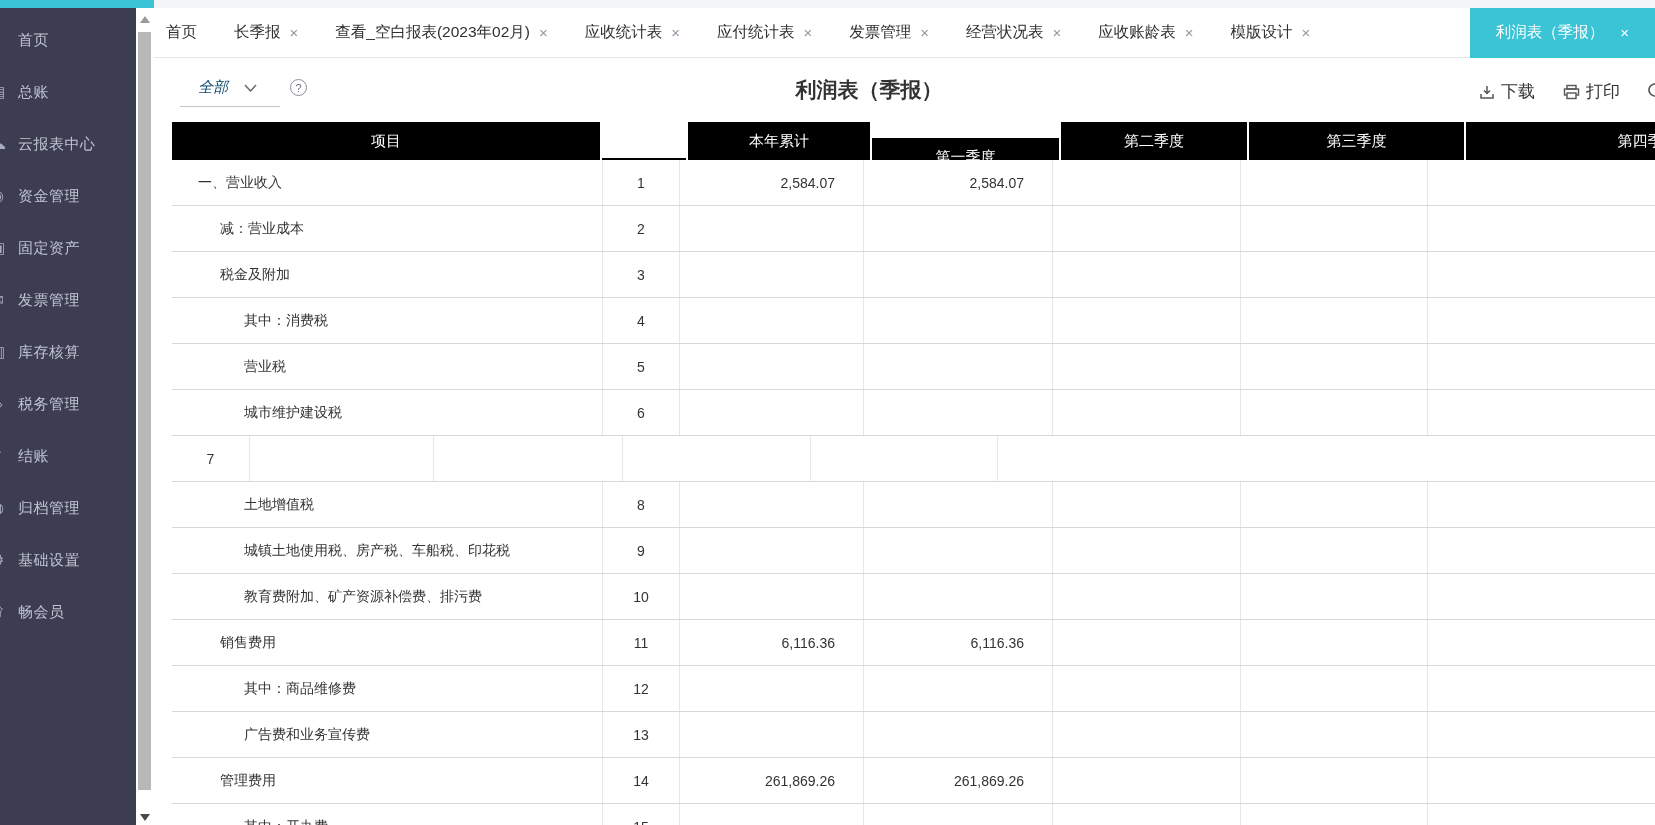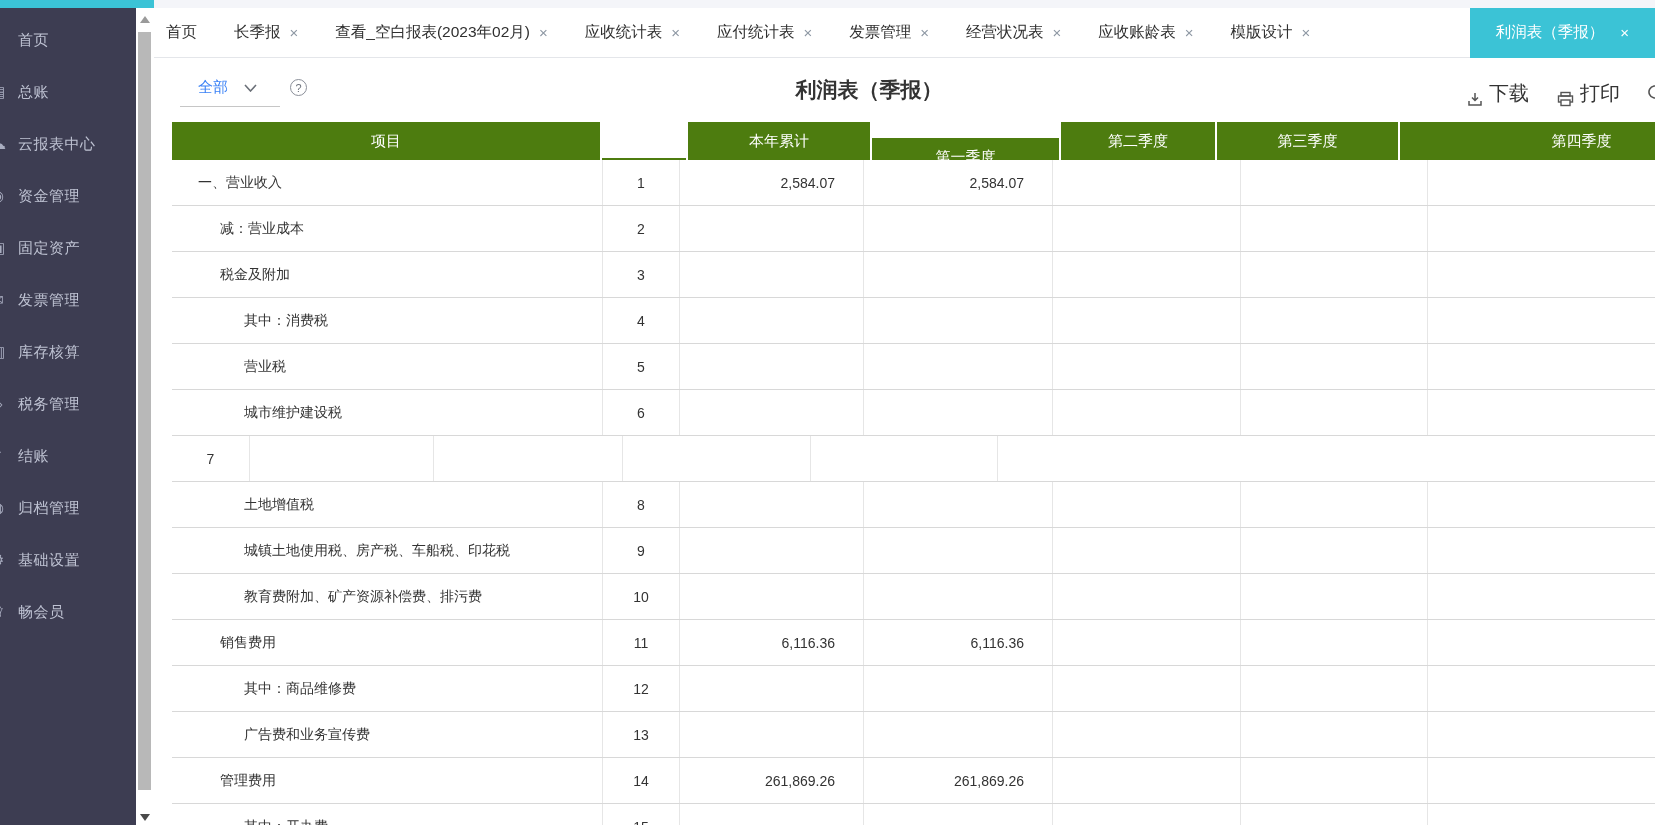--- a/index.html
+++ b/index.html
@@ -38,43 +38,43 @@
     color:#2f2f2f; white-space:nowrap; cursor:pointer; }
   .tab .x { margin-left:9px; color:#8d97a3; font-size:15px; }
   .tab.active { margin-left:auto; margin-right:0; height:50px; padding:0 26px;
     background:#3bc3d6; color:#fff; }
   .tab.active .x { color:#fff; margin-left:16px; }
 
   
   .toolbar { position:relative; height:64px; background:#fff; }
   .filter { position:absolute; left:26px; top:20px; width:100px; padding-bottom:9px;
     border-bottom:1px solid #c6c6c6; display:flex; align-items:center; cursor:pointer; }
-  .filter-val { margin-left:18px; font-size:15px; color:#3b82f6; }
+  .filter-val { margin-left:18px; font-size:15px; color:#0c4a6e;font-style:italic; }
   .chev { margin-left:16px; }
   .help { position:absolute; left:136px; top:21px; width:17px; height:17px;
     border:1px solid #8b8f99; border-radius:50%; color:#6d727c; font-size:11px;
     display:flex; align-items:center; justify-content:center; cursor:pointer; }
   .rpt-title { position:absolute; left:0; top:18px; width:1430px; text-align:center;
     font-size:21px; font-weight:bold; color:#333; }
   .actions { position:absolute; right:0; top:22px; display:flex; align-items:center; }
-  .act-btn { display:flex; align-items:flex-end; margin-left:28px; font-size:20px;
+  .act-btn { display:flex; align-items:center; margin-left:28px; font-size:17px;
     color:#333; cursor:pointer; white-space:nowrap; }
   .act-btn svg { margin-right:6px; }
   .refresh-btn { margin-left:26px; margin-right:-9px; cursor:pointer; }
 
   
   .table { position:absolute; left:18px; top:122px; width:1620px; }
   .thead { display:flex; height:38px; }
-  .th { background:#4d7c0f; color:#fff; font-size:15px; line-height:38px;
+  .th { background:#000000; color:#fff; font-size:15px; line-height:38px;
     text-align:center; margin-right:2px; flex:0 0 auto; }
   .tr { display:flex; height:46px; border-bottom:1px solid #d8d8d8; align-items:center; }
   .td { flex:0 0 auto; font-size:14px; color:#333; height:100%; display:flex; align-items:center; }
   .td + .td { border-left:1px solid #e6e6e6; }
   .c0 { width:428px; } .c1 { width:84px;margin-top:36px; } .c2 { width:182px; }
-  .c3 { width:187px;margin-top:16px; } .c4 { width:154px; } .c5 { width:181px; } .c6 { width:363px; }
+  .c3 { width:187px;margin-top:16px; } .c4 { width:186px; } .c5 { width:215px; } .c6 { width:363px; }
   .b0 { width:430px; } .b1 { width:77px; } .b2 { width:184px; }
   .b3 { width:189px; } .b4 { width:188px; } .b5 { width:187px; } .b6 { width:365px; }
   .td.line { justify-content:center; }
   .td.num { justify-content:flex-end; padding-right:28px; }
   .ind0 { padding-left:26px; } .ind1 { padding-left:48px; } .ind2 { padding-left:72px; }
 </style>
 </head>
 <body>
 
 <div class="app">

